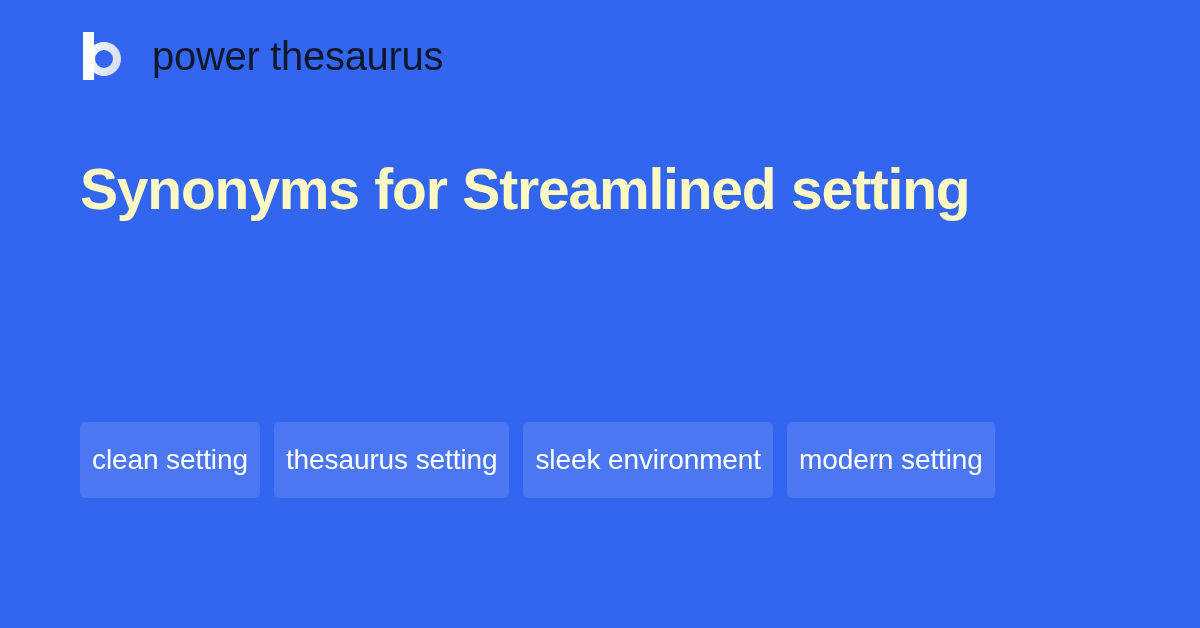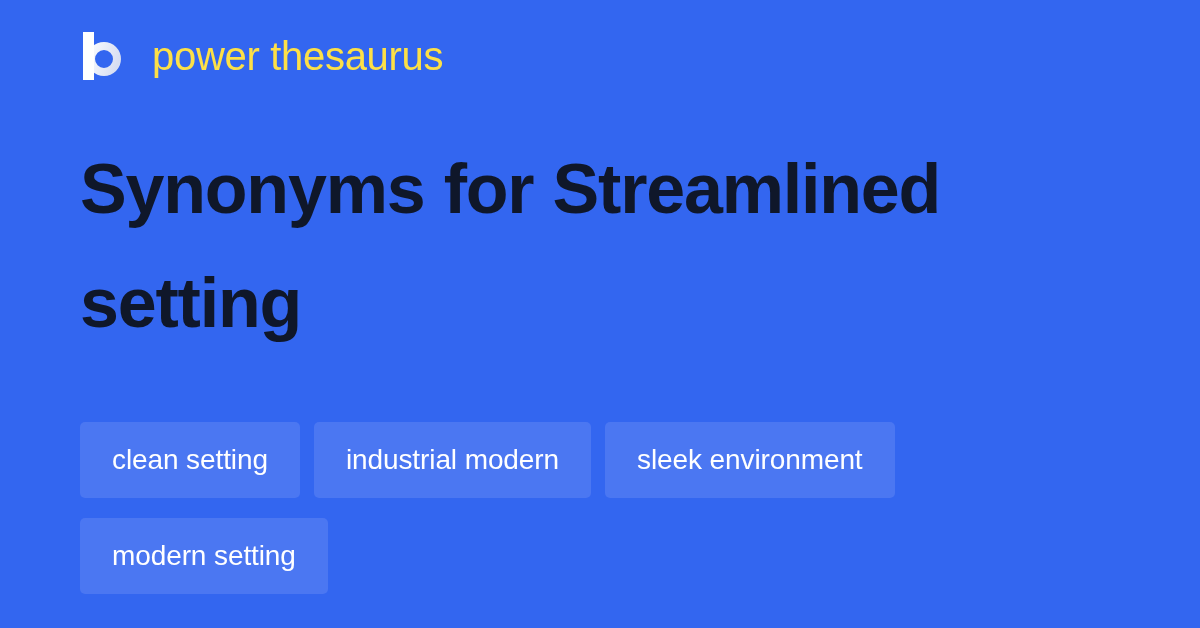--- a/index.html
+++ b/index.html
@@ -36,37 +36,37 @@
 
   .brand-mark {
     width: 52px;
     height: 52px;
     display: block;
     flex: 0 0 auto;
   }
 
   .brand-name {
     margin-left: 20px;
-    color: #fde047;
+    color: #0f172a;
     font-size: 40px;
     line-height: 1;
     font-weight: 400;
     letter-spacing: -0.3px;
     white-space: nowrap;
   }
 
   
   .headline {
     position: absolute;
     left: 80px;
     top: 132px;
     width: 1060px;
     margin: 0;
-    color: #0f172a;
-    font-size: 70px;
+    color: #fef9c3;
+    font-size: 57px;
     line-height: 114px;
     font-weight: 700;
     letter-spacing: -1.2px;
     word-spacing: 1px;
   }
 
   
   .chips {
     position: absolute;
     left: 80px;
@@ -74,21 +74,21 @@
     width: 1040px;
     display: flex;
     flex-wrap: wrap;
     gap: 20px 14px;
     align-content: flex-start;
   }
 
   .chip {
     height: 76px;
     box-sizing: border-box;
-    padding: 0 32px;
+    padding: 0 12px;
     display: flex;
     align-items: center;
     justify-content: center;
     background: #4B77F2;
     border-radius: 5px;
     color: #FFFFFF;
     font-size: 28px;
     line-height: 1;
     font-weight: 400;
     letter-spacing: -0.1px;
@@ -117,18 +117,18 @@
 
       <rect x="3" y="2" width="11" height="48" fill="#FFFFFF"></rect>
     </svg>
     <span class="brand-name">power thesaurus</span>
   </div>
 
   <h1 class="headline">Synonyms for Streamlined setting</h1>
 
   <div class="chips">
     <div class="chip">clean setting</div>
-    <div class="chip">industrial modern</div>
+    <div class="chip">thesaurus setting</div>
     <div class="chip">sleek environment</div>
     <div class="chip">modern setting</div>
   </div>
 
 </div>
 
 </body></html>

